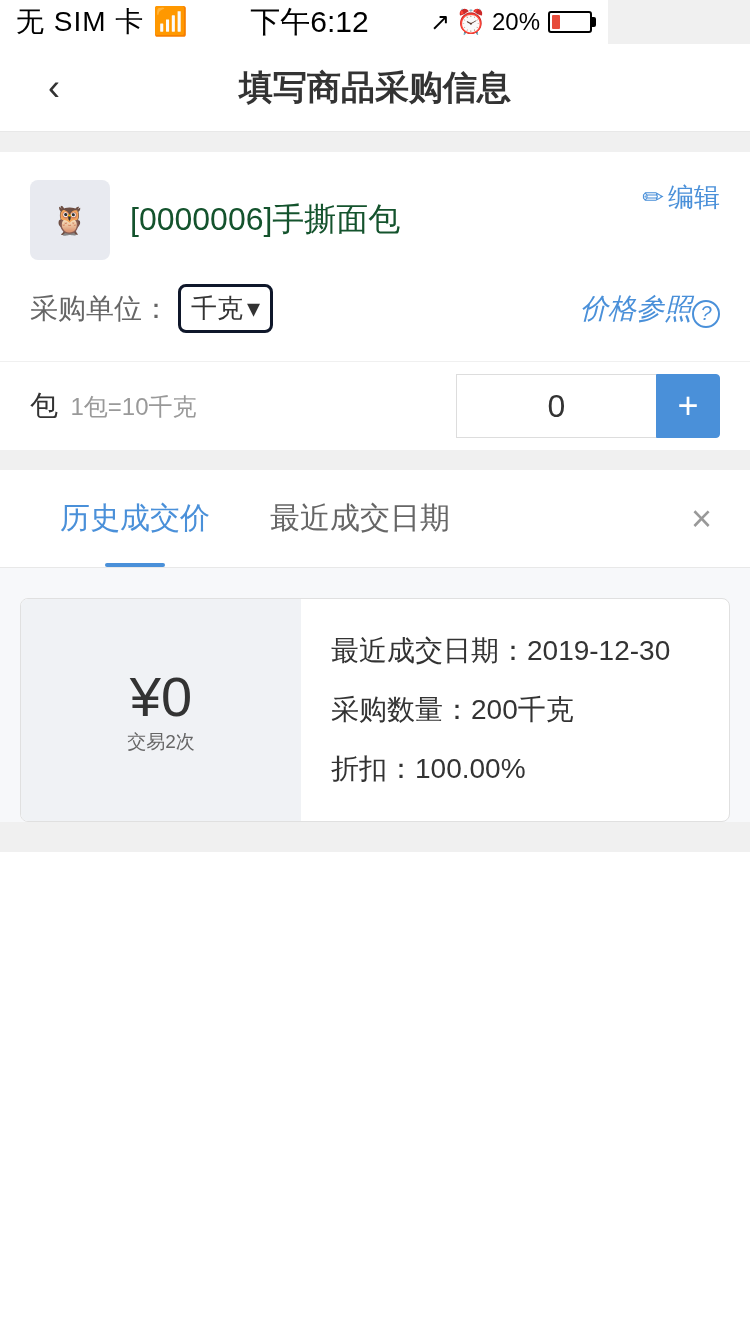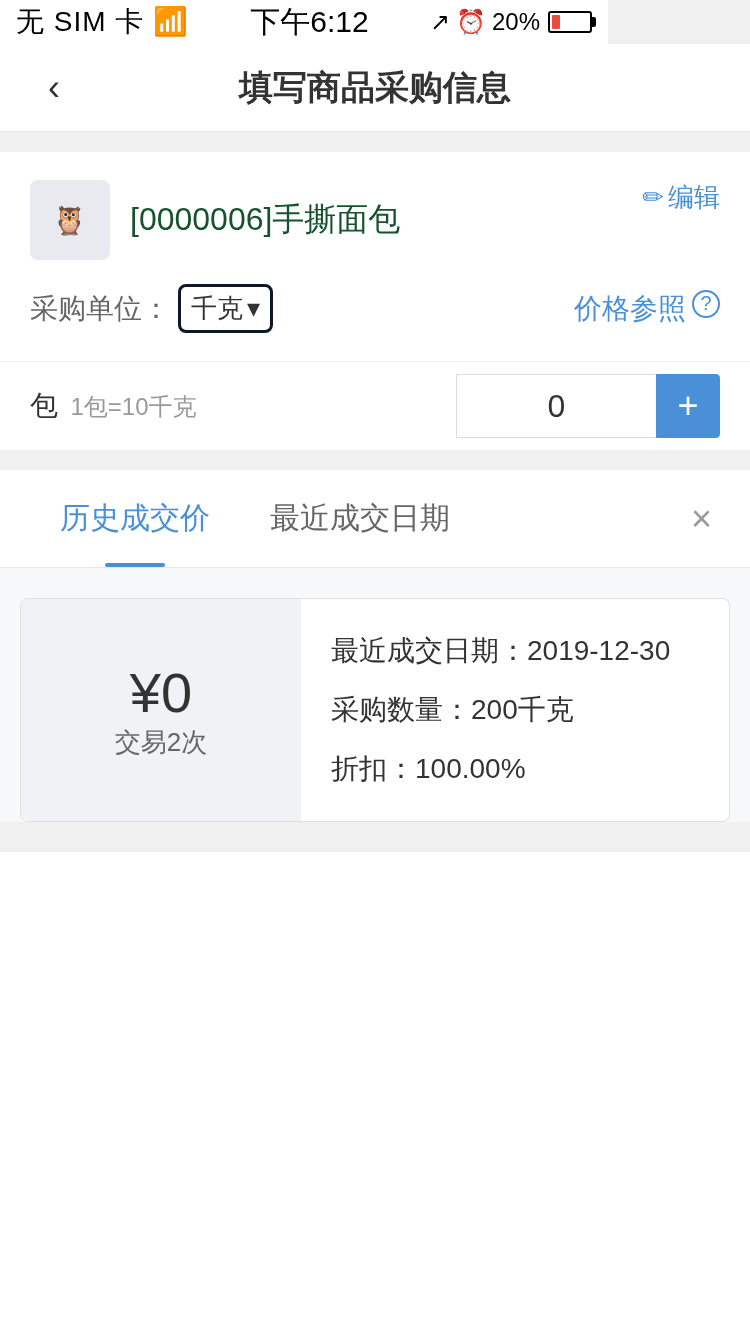--- a/index.html
+++ b/index.html
@@ -167,23 +167,23 @@
       padding: 4px 10px;
       font-size: 26px;
       color: #333;
       margin-left: 8px;
       gap: 4px;
     }
     .price-ref {
       font-size: 28px;
       color: #4a90d9;
       display: flex;
-      align-items: flex-start;
-      gap: 6px;
-      cursor: pointer;
+      align-items: flex-end;
+      cursor: pointer;
+      font-style: italic;
     }
     .info-circle {
       width: 28px;
       height: 28px;
       border: 2px solid #4a90d9;
       border-radius: 50%;
       display: flex;
       align-items: center;
       justify-content: center;
       font-size: 20px;
@@ -302,21 +302,21 @@
       align-items: center;
       justify-content: center;
       padding: 40px 20px;
     }
     .price-amount {
       font-size: 56px;
       color: #333;
       font-weight: 300;
     }
     .price-txn {
-      font-size: 26px;
+      font-size: 19px;
       color: #666;
       text-align: right;
     }
     .price-right {
       flex: 1;
       padding: 32px 30px;
       display: flex;
       flex-direction: column;
       gap: 20px;
     }

